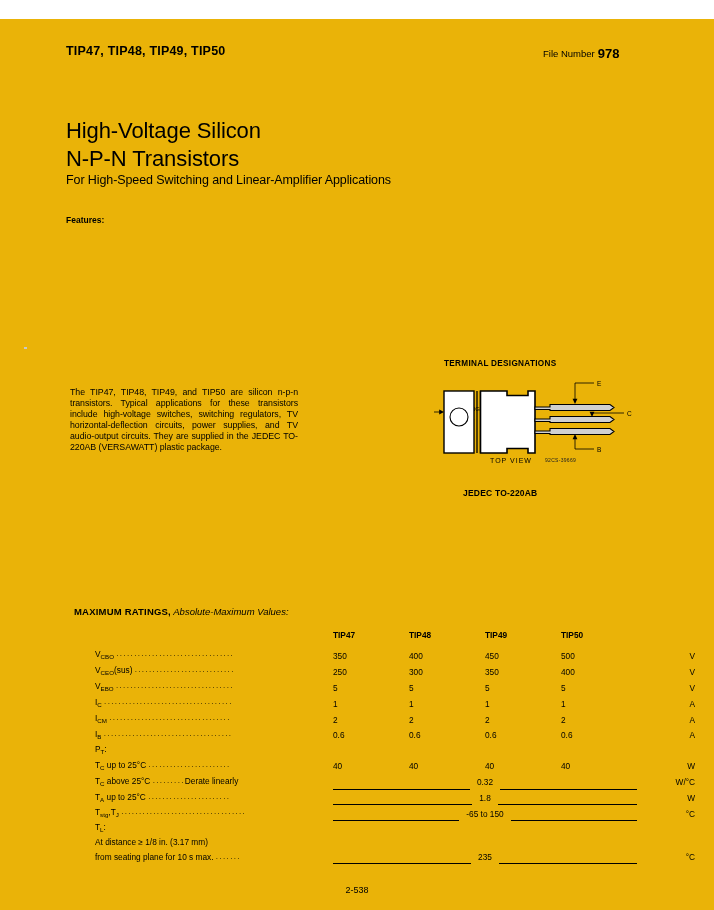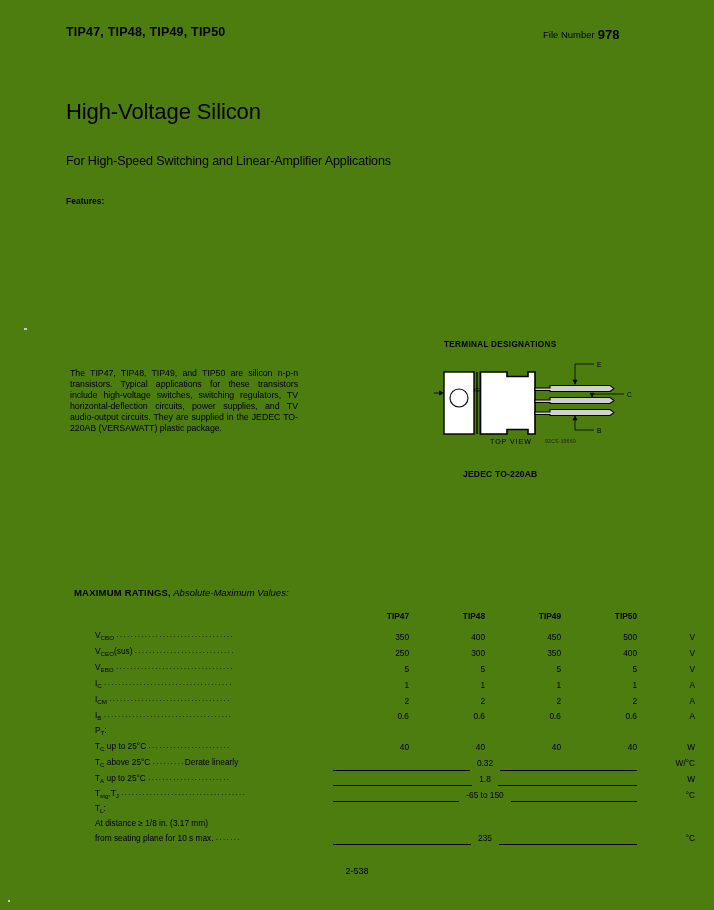--- a/index.html
+++ b/index.html
@@ -11,21 +11,22 @@
     width: 714px;
     height: 910px;
     position: relative;
     font-family: "Liberation Sans", sans-serif;
     color: #000000;
     overflow: hidden;
   }
   .page {
     position: absolute;
     inset: 0;
-    background: #4d7c0f;
+    background: #eab308;
+    margin-top: 19px;
   }
 
   
   .hdr-part {
     position: absolute;
     left: 66px;
     top: 25px;
     font-size: 12.5px;
     font-weight: bold;
     letter-spacing: 0.2px;
@@ -163,21 +164,21 @@
     table-layout: fixed;
   }
   .ratings td, .ratings th {
     padding: 0;
     vertical-align: bottom;
     font-weight: normal;
     line-height: 13.4px;
     white-space: nowrap;
   }
   .col-label  { width: 238px; text-align: left; }
-  .col-v      { width: 76px;  text-align: right; }
+  .col-v      { width: 76px;  text-align: left; }
   .col-unit   { width: 58px;  text-align: right; padding-right: 6px; }
 
   .ratings thead th.col-v {
     font-weight: bold;
     font-size: 8.3px;
     padding-bottom: 5px;
   }
   .lbl {
     display: inline-block;
   }
@@ -240,20 +241,21 @@
 
   <div class="speck" style="left:24px;top:328px;width:3px;height:2px;"></div>
   <div class="speck" style="left:8px;top:900px;width:2px;height:2px;"></div>
 
   <div class="hdr-part">TIP47, TIP48, TIP49, TIP50</div>
   <div class="hdr-file">
     <span>File Number</span><span class="num">978</span>
   </div>
 
   <div class="title1">High-Voltage Silicon</div>
+  <div class="title2">N-P-N Transistors</div>
   <div class="subtitle">For High-Speed Switching and Linear-Amplifier Applications</div>
 
   <div class="features-label">Features:</div>
 
   <div class="desc">The TIP47, TIP48, TIP49, and TIP50 are silicon n-p-n transistors. Typical applications for these transistors include high-voltage switches, switching regulators, TV horizontal-deflection circuits, power supplies, and TV audio-output circuits. They are supplied in the JEDEC TO-220AB (VERSAWATT) plastic package.</div>
 
   <div class="term-title">TERMINAL DESIGNATIONS</div>
 
   <svg class="diagram" viewBox="0 0 240 110">
 

